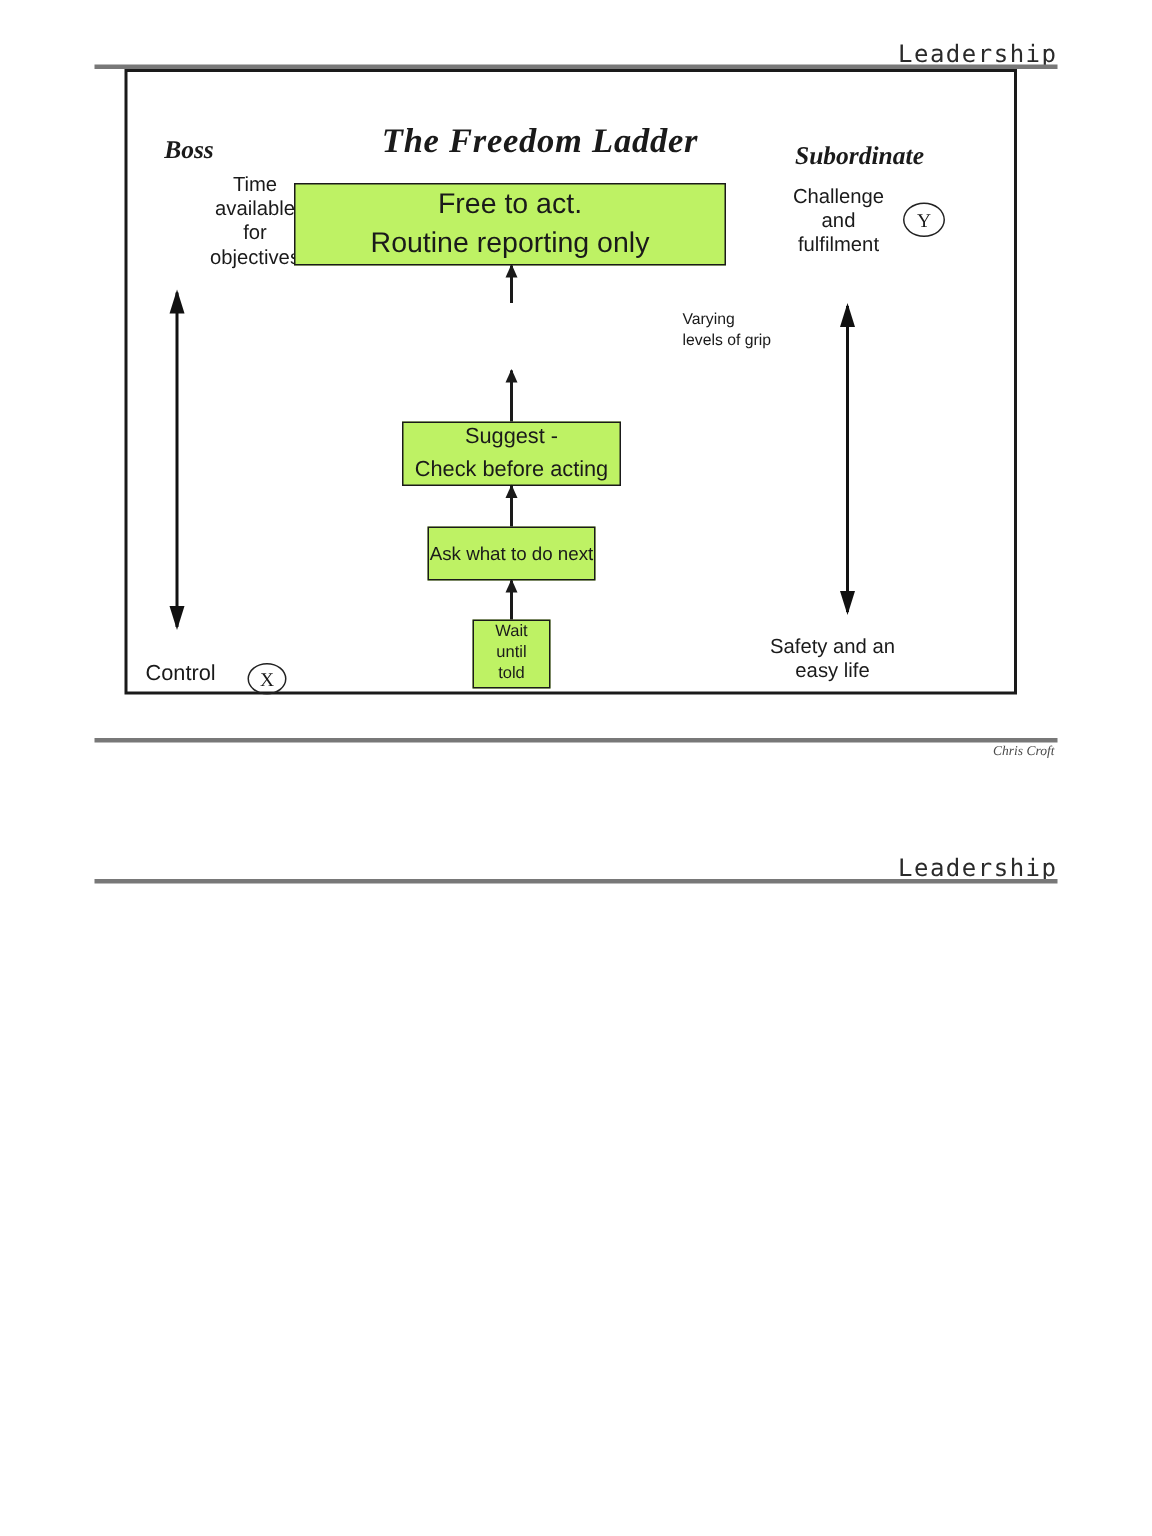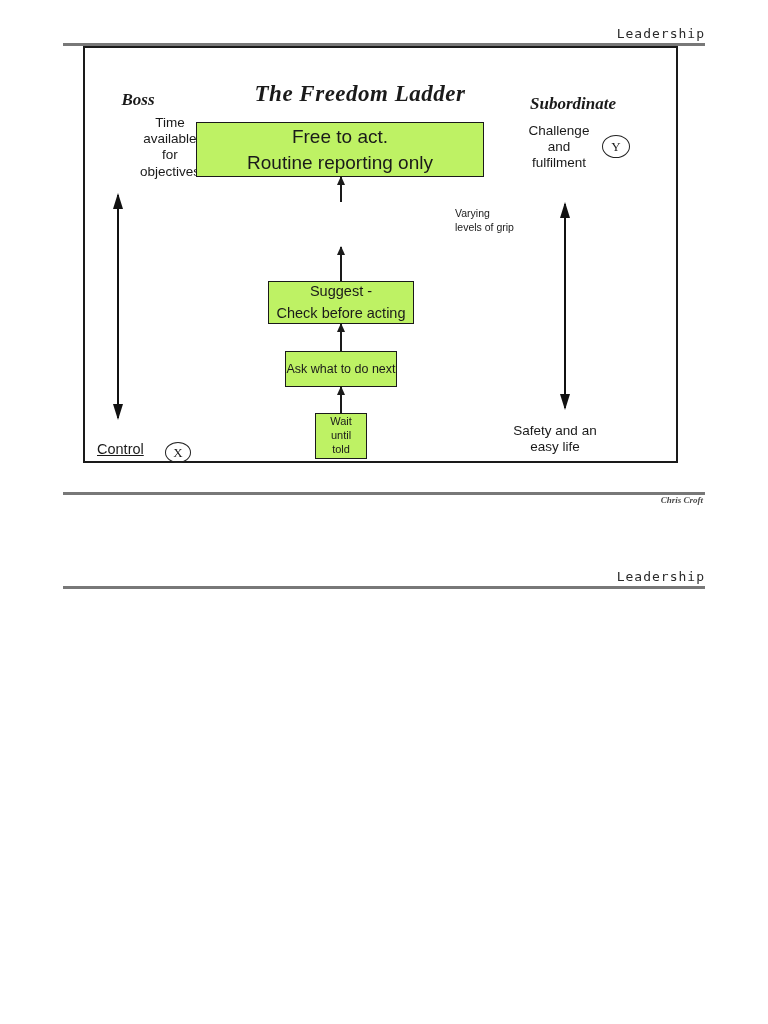--- a/index.html
+++ b/index.html
@@ -13,21 +13,21 @@
     position: relative;
     font-family: "Liberation Sans", sans-serif;
     color: #1a1a1a;
     overflow: hidden;
   }
 
   
   .mono-header {
     position: absolute;
     font-family: "DejaVu Sans Mono", monospace;
-    font-size: 13px;
+    font-size: 16px;
     letter-spacing: 1px;
     color: #2a2a2a;
     white-space: nowrap;
   }
   #hdr-top    { top: 26px;  right: 63px; }
   #hdr-second { top: 569px; right: 63px; }
 
   .rule {
     position: absolute;
     left: 63px;
@@ -40,21 +40,20 @@
   #rule-bottom { top: 586px; }
 
   .credit {
     position: absolute;
     top: 495px;
     right: 65px;
     font-family: "Liberation Serif", serif;
     font-style: italic;
     font-size: 9px;
     color: #4a4a4a;
-    font-weight: bold;
   }
 
   
   .frame {
     position: absolute;
     left: 83px;
     top: 46px;
     width: 595px;
     height: 417px;
     border: 2px solid #1a1a1a;
@@ -73,38 +72,37 @@
     letter-spacing: .5px;
   }
 
   .serif-head {
     font-family: "Liberation Serif", serif;
     font-style: italic;
     font-weight: bold;
     font-size: 17px;
     text-align: center;
   }
-  #boss-heading        { left: 0px;   top: 42px; width: 82px; padding-left: 12px; }
+  #boss-heading        { left: 0px;   top: 42px; width: 82px; }
   #subordinate-heading { left: 418px; top: 46px; width: 140px; }
 
   .ml { white-space: pre-line; }
 
   .small-label {
     font-size: 13.5px;
     line-height: 1.2;
     text-align: center;
   }
   #boss-subheading { left: 0px;   top: 67px;  width: 82px; margin-left: 44px; }
   #challenge-label { left: 424px; top: 75px;  width: 100px; }
   #safety-label    { left: 400px; top: 375px; width: 140px; }
 
   #control-label {
     left: 12px; top: 393px;
     font-size: 14.5px;
-    text-decoration: underline;
   }
 
   #grip-note {
     left: 370px; top: 159px;
     font-size: 10.5px;
     line-height: 1.3;
     text-align: left;
   }
 
   

